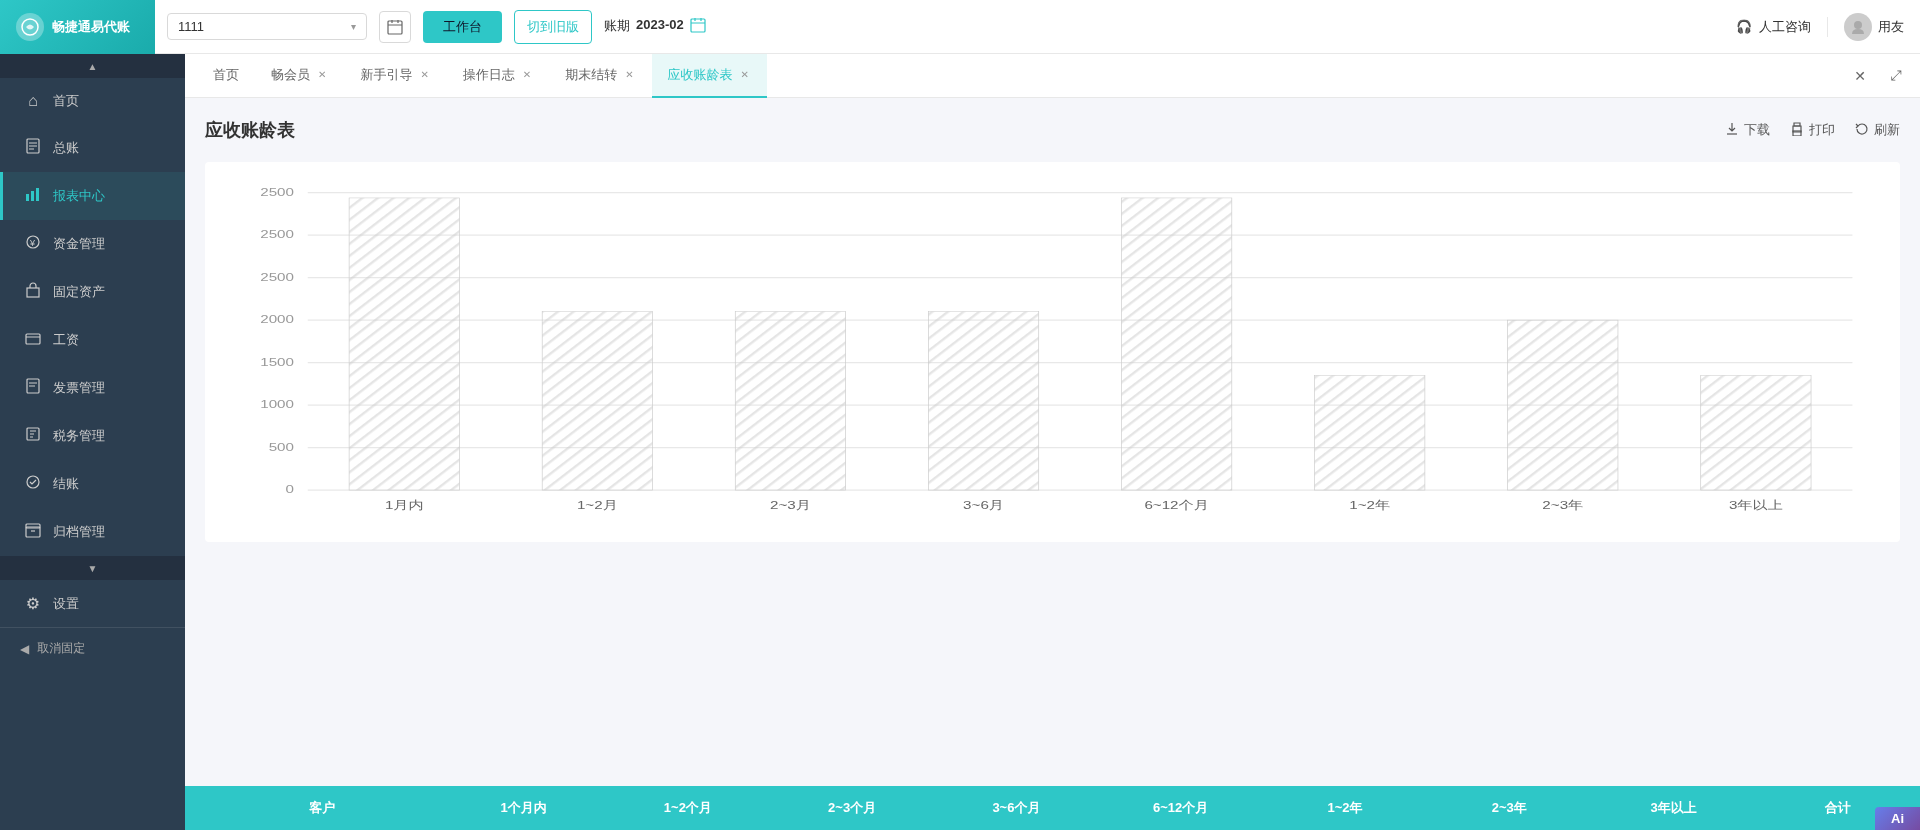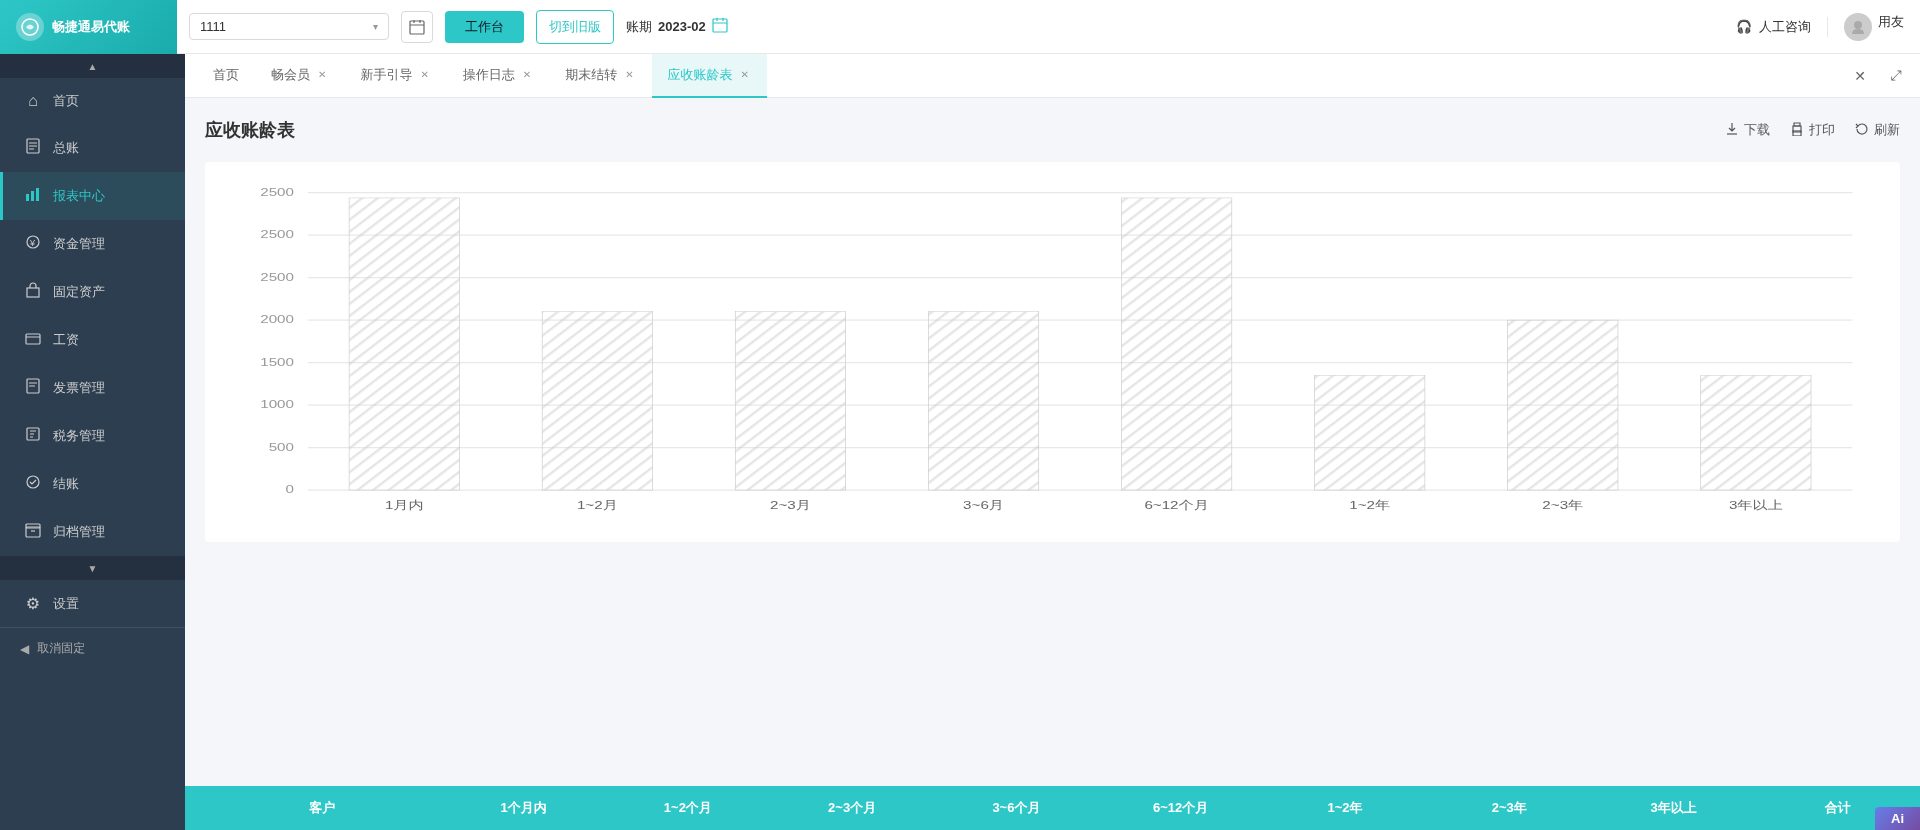--- a/index.html
+++ b/index.html
@@ -10,21 +10,21 @@
       height: 54px;
       background: #fff;
       display: flex;
       align-items: center;
       padding: 0 16px;
       border-bottom: 1px solid #e8e8e8;
       flex-shrink: 0;
       gap: 12px;
     }
     .logo-area {
-      width: 177px;
+      width: 155px;
       background: linear-gradient(135deg, #2ec7c7, #1aabab);
       height: 54px;
       display: flex;
       align-items: center;
       padding: 0 16px;
       gap: 8px;
       flex-shrink: 0;
       margin-left: -16px;
     }
     .logo-icon {
@@ -52,32 +52,32 @@
     }
     .workbench-btn {
       background: #2ec7c7; color: #0f172a; border: none; border-radius: 4px;
       padding: 7px 20px; font-size: 13px; cursor: pointer;
     }
     .switch-old-btn {
       border: 1px solid #2ec7c7; color: #2ec7c7; background: #fff;
       border-radius: 4px; padding: 7px 12px; font-size: 13px; cursor: pointer;
     }
     .period-area {
-      display: flex; align-items: center; gap: 6px; color: #333; font-size: 13px;
+      display: flex; align-items: flex-start; gap: 6px; color: #333; font-size: 13px;
     }
     .period-calendar-icon { color: #2ec7c7; }
 
     .header-right {
       margin-left: auto; display: flex; align-items: center; gap: 16px;
     }
     .consult-btn {
       display: flex; align-items: center; gap: 6px; color: #333; font-size: 13px; cursor: pointer;
     }
     .user-area {
-      display: flex; gap: 6px; cursor: pointer; color: #333;
+      display: flex; align-items: center; gap: 6px; cursor: pointer; color: #333;
     }
     .user-avatar {
       width: 28px; height: 28px; border-radius: 50%; background: #ccc;
       display: flex; align-items: center; justify-content: center; color: #fff; font-size: 12px;
     }
 
     
     .main-layout {
       display: flex; flex: 1; overflow: hidden;
     }

